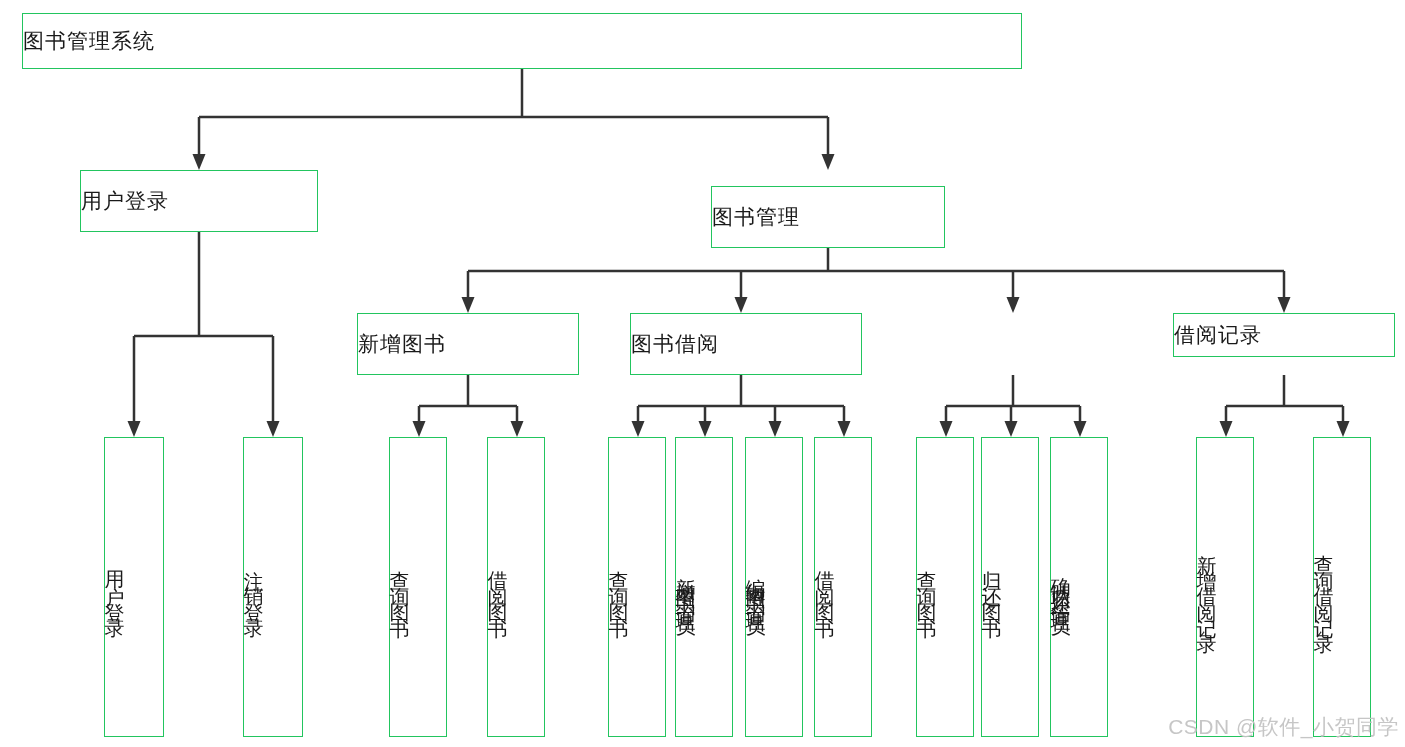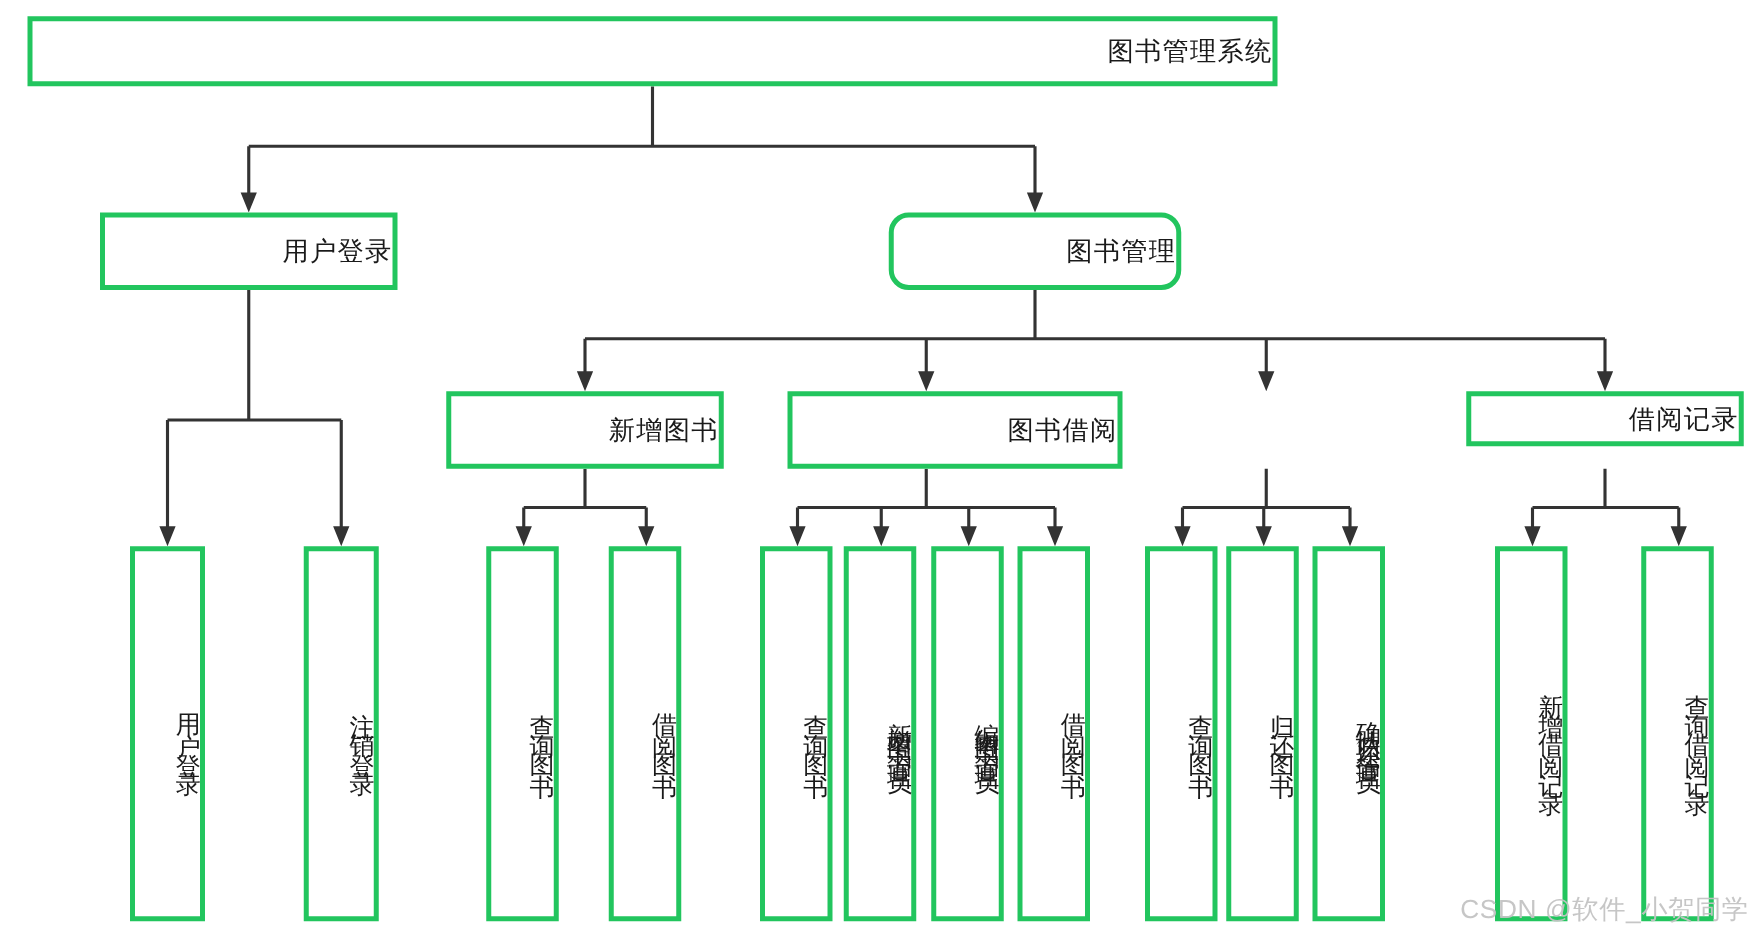--- a/index.html
+++ b/index.html
@@ -13,25 +13,25 @@
   }
   svg.wires {
     position: absolute;
     left: 0; top: 0;
     width: 1405px; height: 747px;
     z-index: 1;
   }
   .node {
     position: absolute;
     box-sizing: border-box;
-    border: 4px solid #22c55e;
+    border: 1px solid #22c55e;
     background: #ffffff;
     display: flex;
     align-items: center;
-    justify-content: flex-end;
+    justify-content: flex-start;
     z-index: 2;
     color: #1a1a1a;
   }
   .hnode span {
     font-size: 21px;
     letter-spacing: 1px;
     white-space: nowrap;
   }
   .leaf span {
     writing-mode: vertical-lr;
@@ -79,28 +79,28 @@
          M1336.5 421L1349.5 421L1343 437Z" fill="#333333" stroke="none"></path>
   </svg>
 
   <div class="node hnode" style="left:22px; top:13px; width:1000px; height:56px;">
     <span>图书管理系统</span>
   </div>
 
   <div class="node hnode" style="left:80px; top:170px; width:238px; height:62px;">
     <span>用户登录</span>
   </div>
-  <div class="node hnode" style="left:711px; top:170px; width:234px; height:62px;border-radius:16px;">
+  <div class="node hnode" style="left:711px; top:186px; width:234px; height:62px;">
     <span>图书管理</span>
   </div>
 
   <div class="node hnode" style="left:357px; top:313px; width:222px; height:62px;">
     <span>新增图书</span>
   </div>
-  <div class="node hnode" style="left:630px; top:313px; width:268px; height:62px;">
+  <div class="node hnode" style="left:630px; top:313px; width:232px; height:62px;">
     <span>图书借阅</span>
   </div>
   <div class="node hnode" style="left:1173px; top:313px; width:222px; height:44px;">
     <span>借阅记录</span>
   </div>
 
   <div class="node leaf" style="left:104px; top:437px; width:60px; height:300px;">
     <span>用户登录</span>
   </div>
   <div class="node leaf" style="left:243px; top:437px; width:60px; height:300px;">

